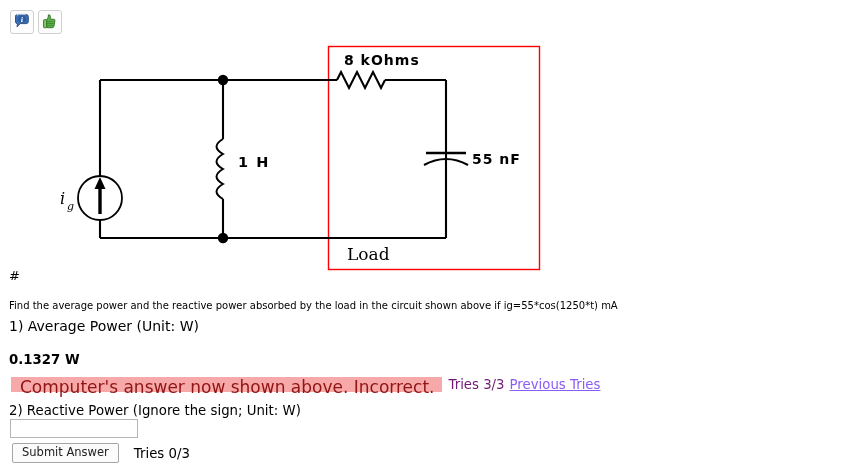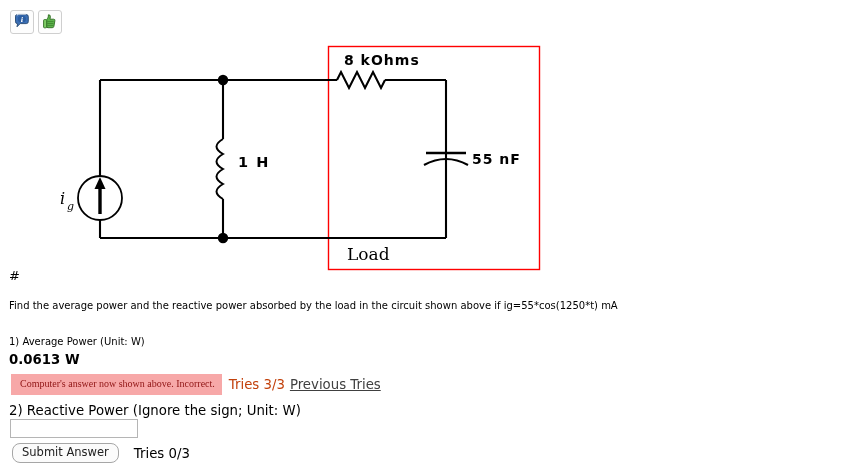--- a/index.html
+++ b/index.html
@@ -58,56 +58,55 @@
   .question {
     position: absolute;
     left: 9px;
     top: 300px;
     font-size: 10px;
     white-space: nowrap;
   }
   .part1-label {
     position: absolute;
     left: 9px;
-    top: 336px;
-    font-size: 10px;
+    top: 318px;
+    font-size: 14px;
   }
   .part1-answer {
     position: absolute;
     left: 9px;
     top: 352px;
     font-size: 13.3px;
     font-weight: bold;
   }
   .feedback-row {
     position: absolute;
     left: 11px;
     top: 374px;
     display: flex;
     align-items: center;
     height: 21px;
   }
   .feedback-box {
     background: #f7a8a8;
     color: #8f1414;
-    font-size: 10px;
+    font-size: 17px;
     padding: 2px 7px 3px 9px;
-    height: 21px;
+    height: 15px;
     box-sizing: border-box;
     line-height: 16px;
-    font-family: Liberation Serif, serif;
   }
   .tries-1 {
     font-size: 13.3px;
-    color: #c2410c;
+    color: #701a75;
     margin-left: 7px;
   }
   .prev-tries {
     font-size: 13.3px;
-    color: #404040;
+    color: #8b5cf6;
     text-decoration: underline;
     margin-left: 5px;
     cursor: pointer;
   }
   .part2-label {
     position: absolute;
     left: 9px;
     top: 403px;
     font-size: 13.3px;
     text-align: right;
@@ -127,21 +126,21 @@
   }
   .submit-row {
     position: absolute;
     left: 12px;
     top: 443px;
     display: flex;
     align-items: center;
   }
   .submit-btn {
     border: 1px solid #a6a6a6;
-    border-radius: 8px;
+    border-radius: 2px;
     background: #fbfbfb;
     font-family: "DejaVu Sans", sans-serif;
     font-size: 11.5px;
     color: #222;
     padding: 2px 9px 3px 9px;
     cursor: pointer;
     line-height: 13px;
   }
   .tries-2 {
     font-size: 13.3px;
@@ -225,21 +224,21 @@
 
     <text x="347" y="222" font-family="DejaVu Serif, serif" font-size="17" fill="#000">Load</text>
   </svg>
 </div>
 
 <div class="hash">#</div>
 
 <div class="question">Find the average power and the reactive power absorbed by the load in the circuit shown above if ig=55*cos(1250*t) mA</div>
 
 <div class="part1-label">1) Average Power (Unit: W)</div>
-<div class="part1-answer">0.0613 W</div>
+<div class="part1-answer">0.1327 W</div>
 
 <div class="feedback-row">
   <div class="feedback-box">Computer's answer now shown above. Incorrect.</div>
   <span class="tries-1">Tries 3/3</span>
   <a class="prev-tries">Previous Tries</a>
 </div>
 
 <div class="part2-label">2) Reactive Power (Ignore the sign; Unit: W)</div>
 
 <input class="answer-input" type="text" value="" placeholder="" style="">

